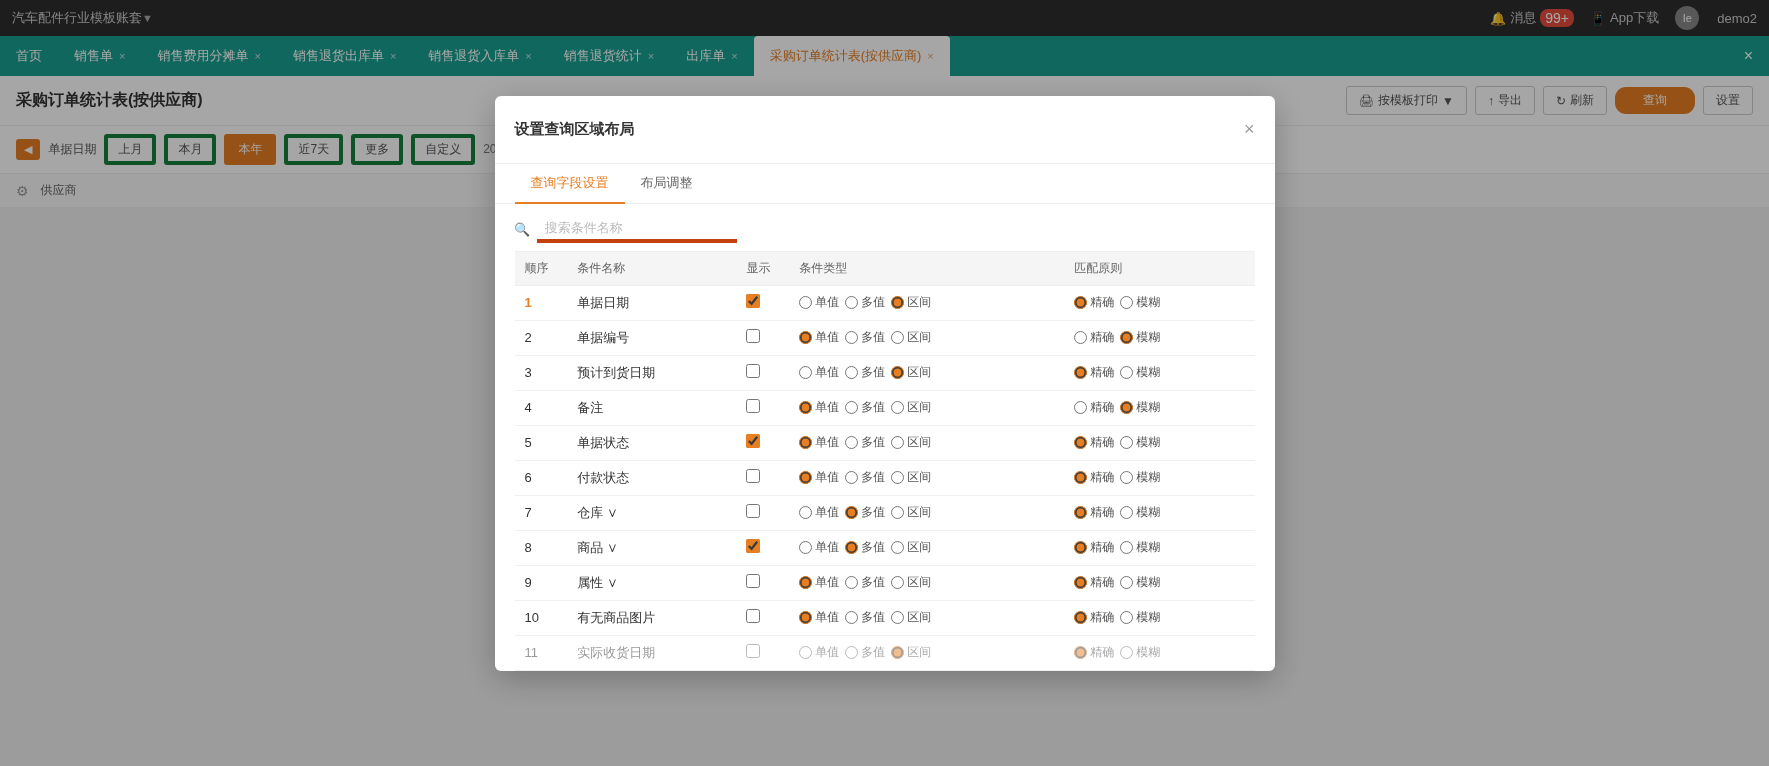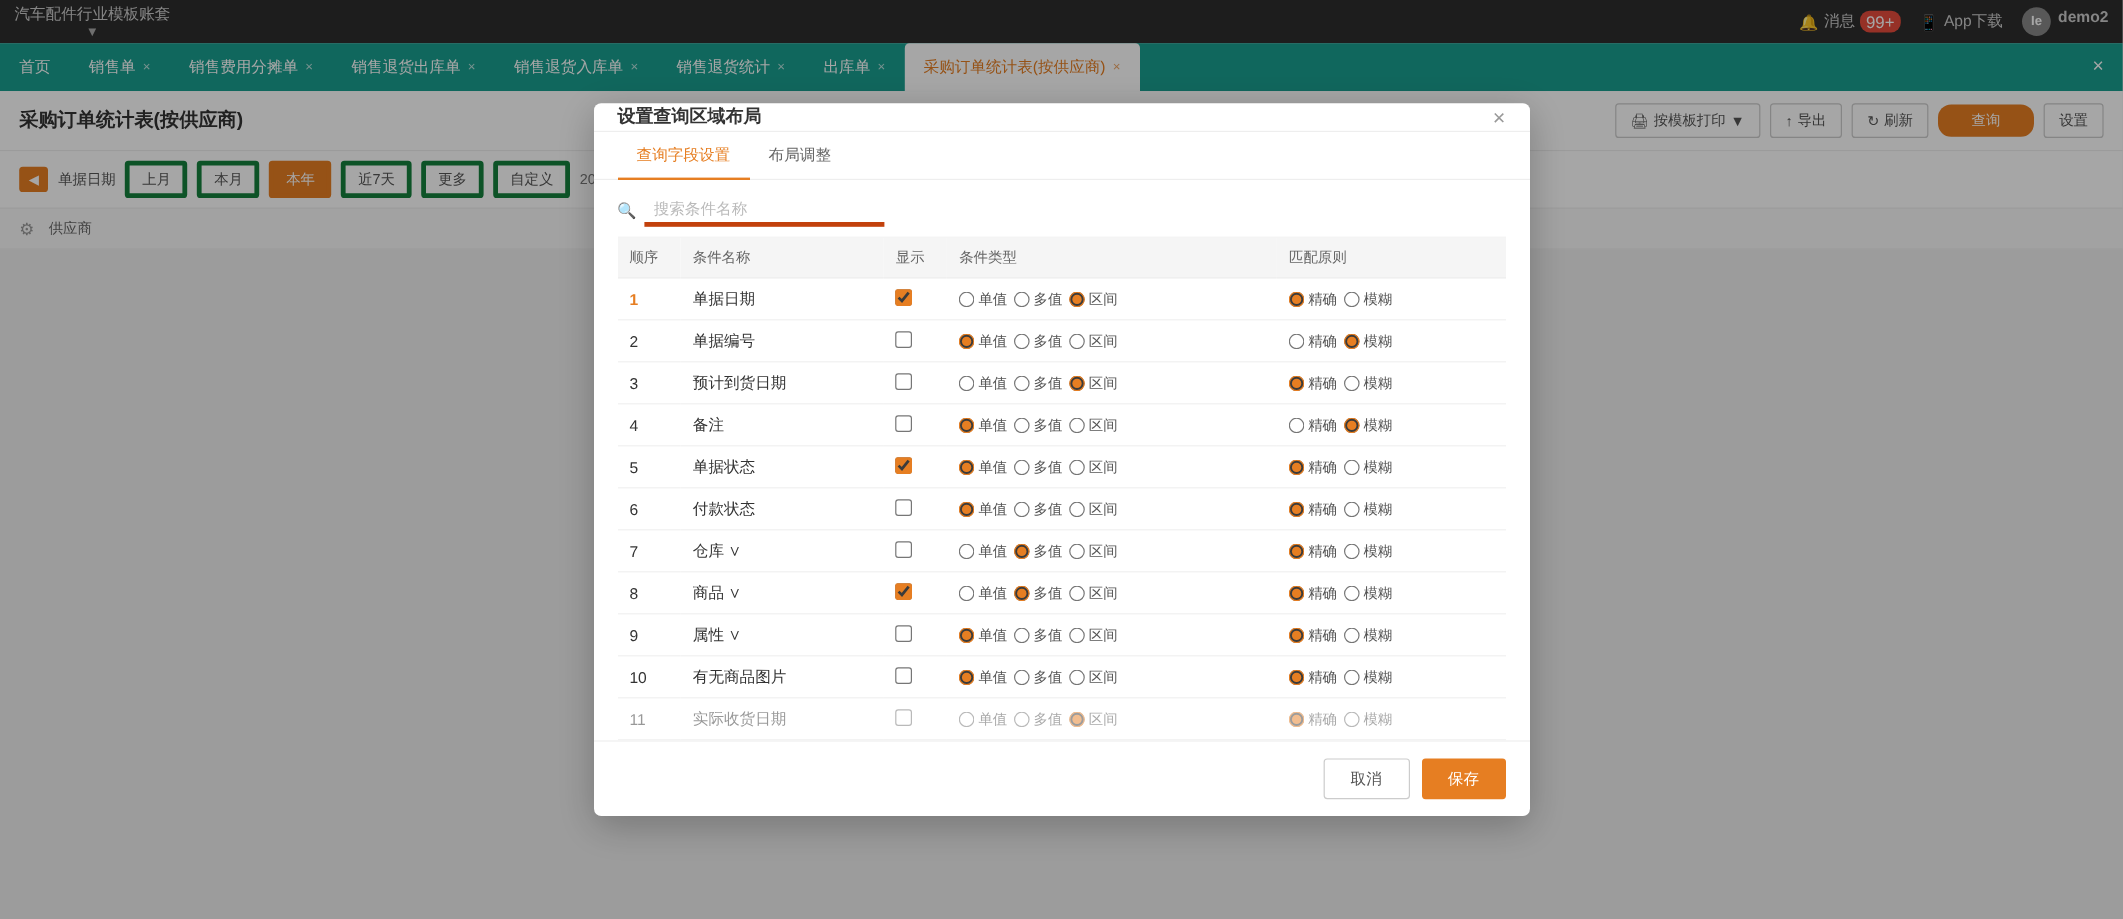--- a/index.html
+++ b/index.html
@@ -7,21 +7,21 @@
 
     
     .top-header {
       height: 36px;
       background: #2d2d2d;
       display: flex;
       align-items: center;
       padding: 0 12px;
       justify-content: space-between;
     }
-    .top-header-left { display: flex; align-items: center; gap: 0; flex-direction: column; }
+    .top-header-left { display: flex; align-items: center; gap: 0; }
     .app-title { color: #ccc; font-size: 13px; }
     .top-header-right { display: flex; align-items: center; gap: 16px; color: #ccc; font-size: 13px; }
     .badge { background: #e74c3c; color: #fff; border-radius: 8px; padding: 1px 5px; font-size: 14px; }
     .avatar-circle { width: 24px; height: 24px; border-radius: 50%; background: #888; display: inline-flex; align-items: center; justify-content: center; color: #fff; font-size: 11px; }
 
     
     .nav-bar {
       height: 40px;
       background: #1a9e8f;
       display: flex;
@@ -109,21 +109,21 @@
     .modal {
       background: #fff;
       border-radius: 6px;
       width: 780px;
       max-height: 680px;
       display: flex;
       flex-direction: column;
       box-shadow: 0 8px 32px rgba(0,0,0,0.25);
     }
     .modal-header {
-      padding: 2px 20px;
+      padding: 24px 20px;
       border-bottom: 1px solid #eee;
       display: flex;
       align-items: center;
       justify-content: space-between;
     }
     .modal-title { font-size: 15px; font-weight: bold; color: #333; }
     .modal-close { cursor: pointer; color: #999; font-size: 18px; line-height: 1; }
 
     
     .modal-tabs {
@@ -247,21 +247,21 @@
   <div class="top-header-right">
     <span style="display:flex;align-items:center;gap:4px;">
       <span>🔔</span>
       <span>消息</span>
       <span class="badge">99+</span>
     </span>
     <span style="display:flex;align-items:center;gap:4px;">
       <span>📱</span>
       <span>App下载</span>
     </span>
-    <span style="display:flex;gap:6px;font-weight:bold;">
+    <span style="display:flex;align-items:center;gap:18px;">
       <span class="avatar-circle">Ie</span>
       <span>demo2</span>
     </span>
   </div>
 </div>
 
 <div class="nav-bar">
   <div class="nav-tab">
     <span>首页</span>
   </div>
@@ -735,18 +735,14 @@
                     <input type="radio" class="radio-input" name="match_10" value="模糊" style="">
                     <span>模糊</span>
                   </label>
                 </div>
               </td>
             </tr>
           </tbody>
       </table>
     </div>
 
-    <div class="modal-footer">
-      <button class="btn-cancel">取消</button>
-      <button class="btn-save">保存</button>
-    </div>
   </div>
 </div>
 
 </body></html>

